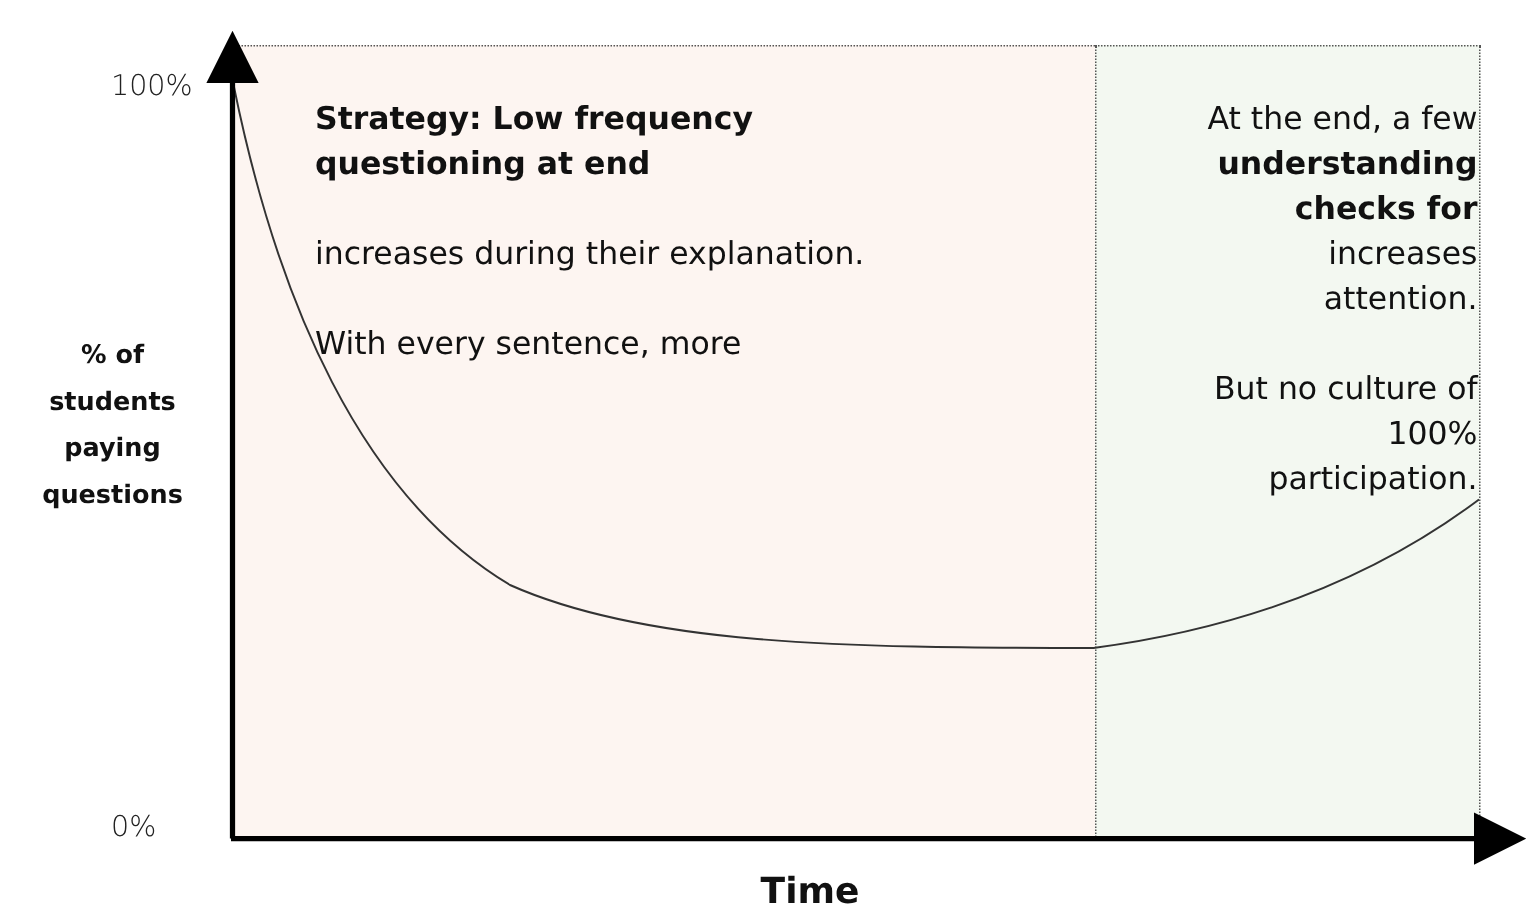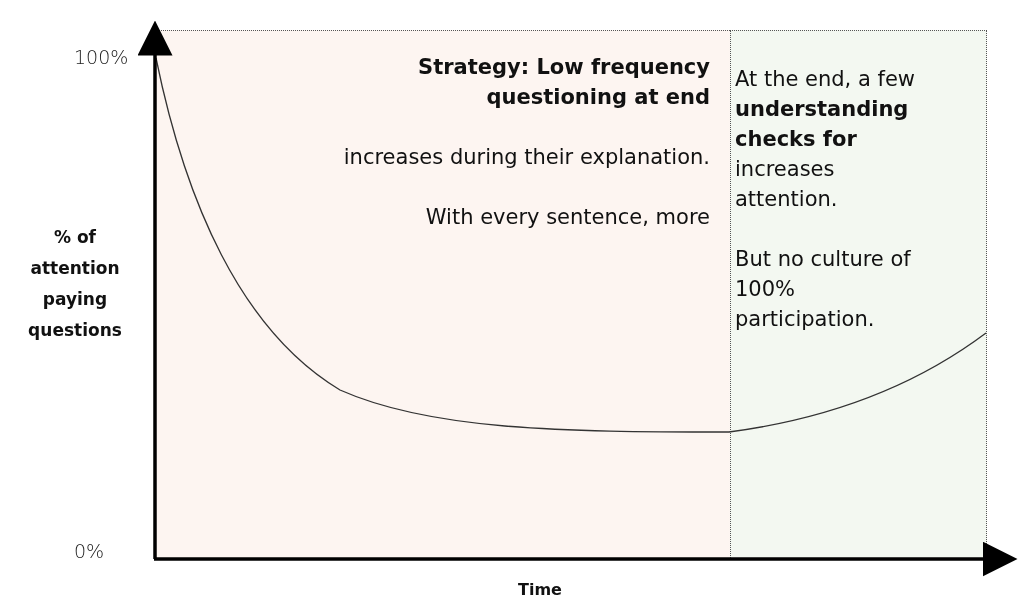--- a/index.html
+++ b/index.html
@@ -2,25 +2,25 @@
 <html><head>
 <meta charset="utf-8">
 <style>
   html,body{margin:0;padding:0;background:#ffffff;}
   body{width:1023px;height:611px;position:relative;overflow:hidden;font-family:"DejaVu Sans","Liberation Sans",sans-serif;color:#111;}
   .abs{position:absolute;}
   .panel-left{left:156px;top:30px;width:574px;height:528px;background:#fdf5f1;border-top:1px dotted #555;box-sizing:border-box;}
   .panel-right{left:730px;top:30px;width:257px;height:528px;background:#f3f8f1;border:1px dotted #555;border-bottom:none;box-sizing:border-box;}
   .tick{font-size:19px;color:#222;font-weight:300;}
   .ylabel{left:0;top:222px;width:150px;text-align:center;font-weight:bold;font-size:17px;line-height:31px;}
-  .xlabel{left:470px;top:580px;width:140px;text-align:center;font-weight:bold;font-size:16px;}
-  .txt-left{left:210px;top:52px;width:500px;text-align:right;font-size:21px;line-height:30px;}
+  .xlabel{left:470px;top:580px;width:140px;text-align:center;font-weight:bold;font-size:24px;}
+  .txt-left{left:210px;top:64px;width:500px;text-align:left;font-size:21px;line-height:30px;}
   .txt-left .title{font-weight:bold;display:block;}
   .txt-left p{margin:0 0 30px 0;}
-  .txt-right{left:735px;top:64px;width:250px;text-align:left;font-size:21px;line-height:30px;}
+  .txt-right{left:735px;top:64px;width:250px;text-align:right;font-size:21px;line-height:30px;}
   .txt-right p{margin:0 0 30px 0;}
   b{font-weight:bold;}
   svg.plot{position:absolute;left:0;top:0;}
 </style>
 </head>
 <body>
 
 <div class="abs panel-left"></div>
 <div class="abs panel-right"></div>
 
@@ -33,21 +33,21 @@
   <path d="M156,58 C185,200 240,330 340,390 C430,430 560,432 729,432 C820,420 910,390 986,333" fill="none" stroke="#333" stroke-width="1.3"></path>
   <line x1="155" y1="559" x2="155" y2="38" stroke="#000" stroke-width="3.5" marker-end="url(#arr)"></line>
   <line x1="154" y1="559" x2="1000" y2="559" stroke="#000" stroke-width="3.5" marker-end="url(#arr)"></line>
 </svg>
 
 <div class="abs tick" style="left:74px;top:46px;">100%</div>
 <div class="abs tick" style="left:74px;top:540px;">0%</div>
 
 <div class="abs ylabel">
   <div>% of</div>
-  <div>attention</div>
+  <div>students</div>
   <div>paying</div>
   <div>questions</div>
 </div>
 
 <div class="abs xlabel">Time</div>
 
 <div class="abs txt-left">
   <p>
     <span class="title">Strategy: Low frequency</span>
     <span class="title">questioning at end</span>

